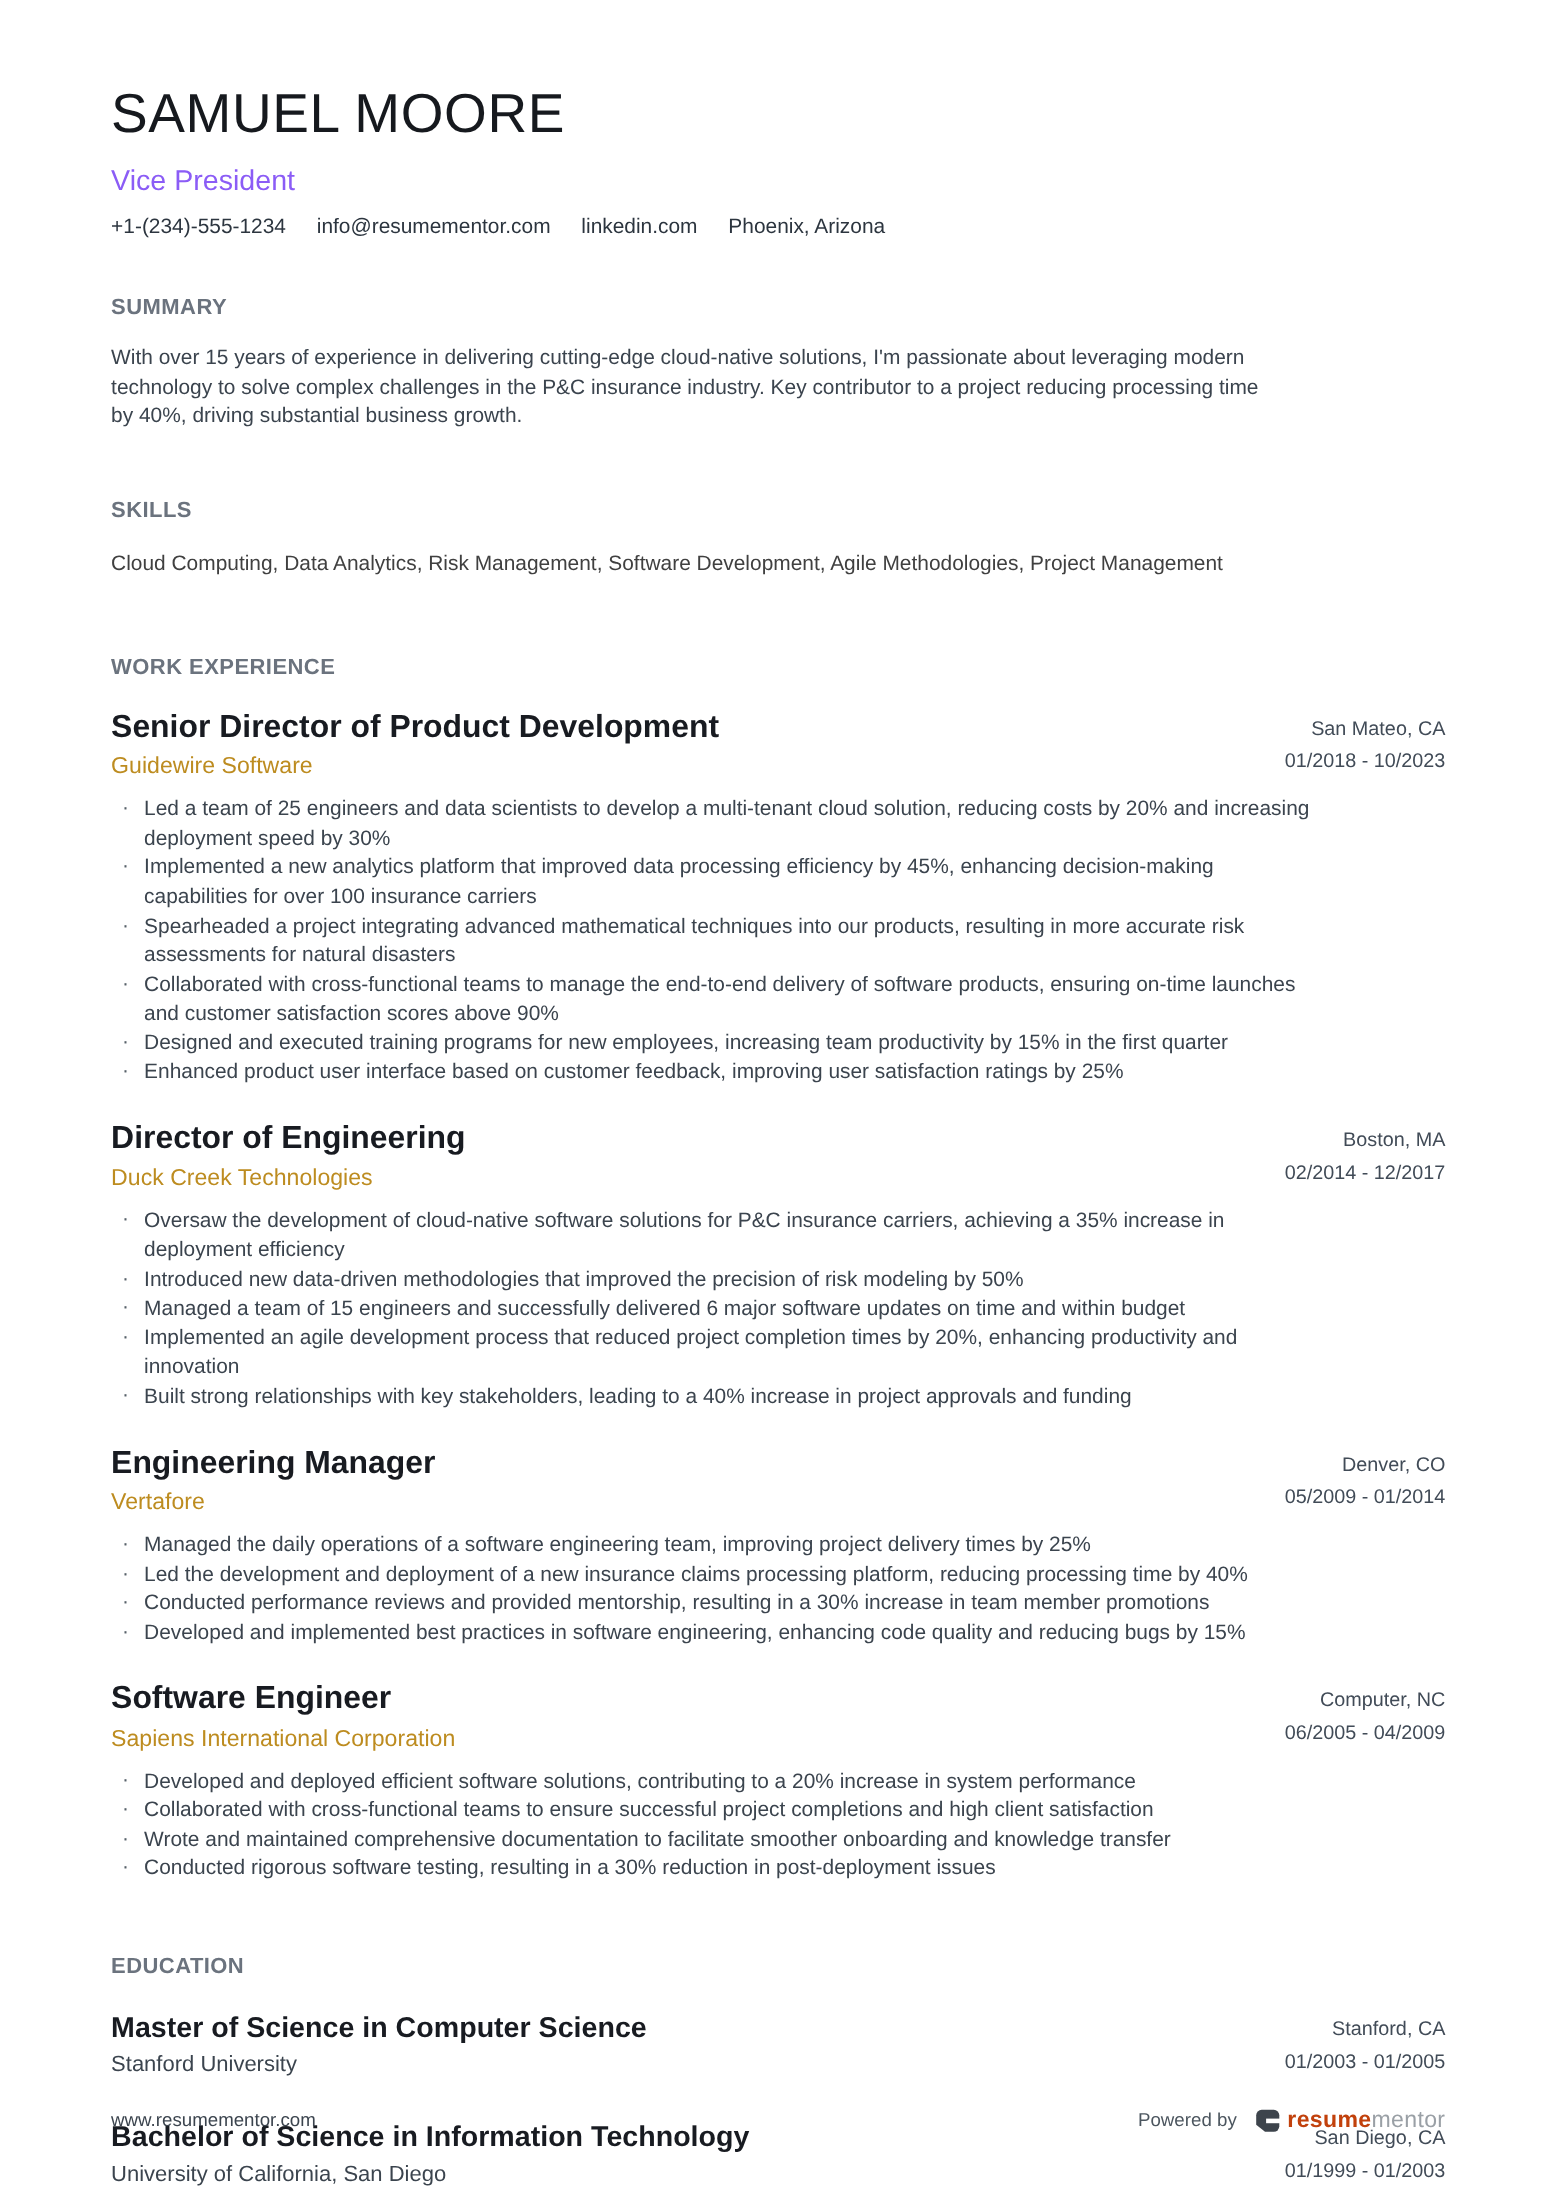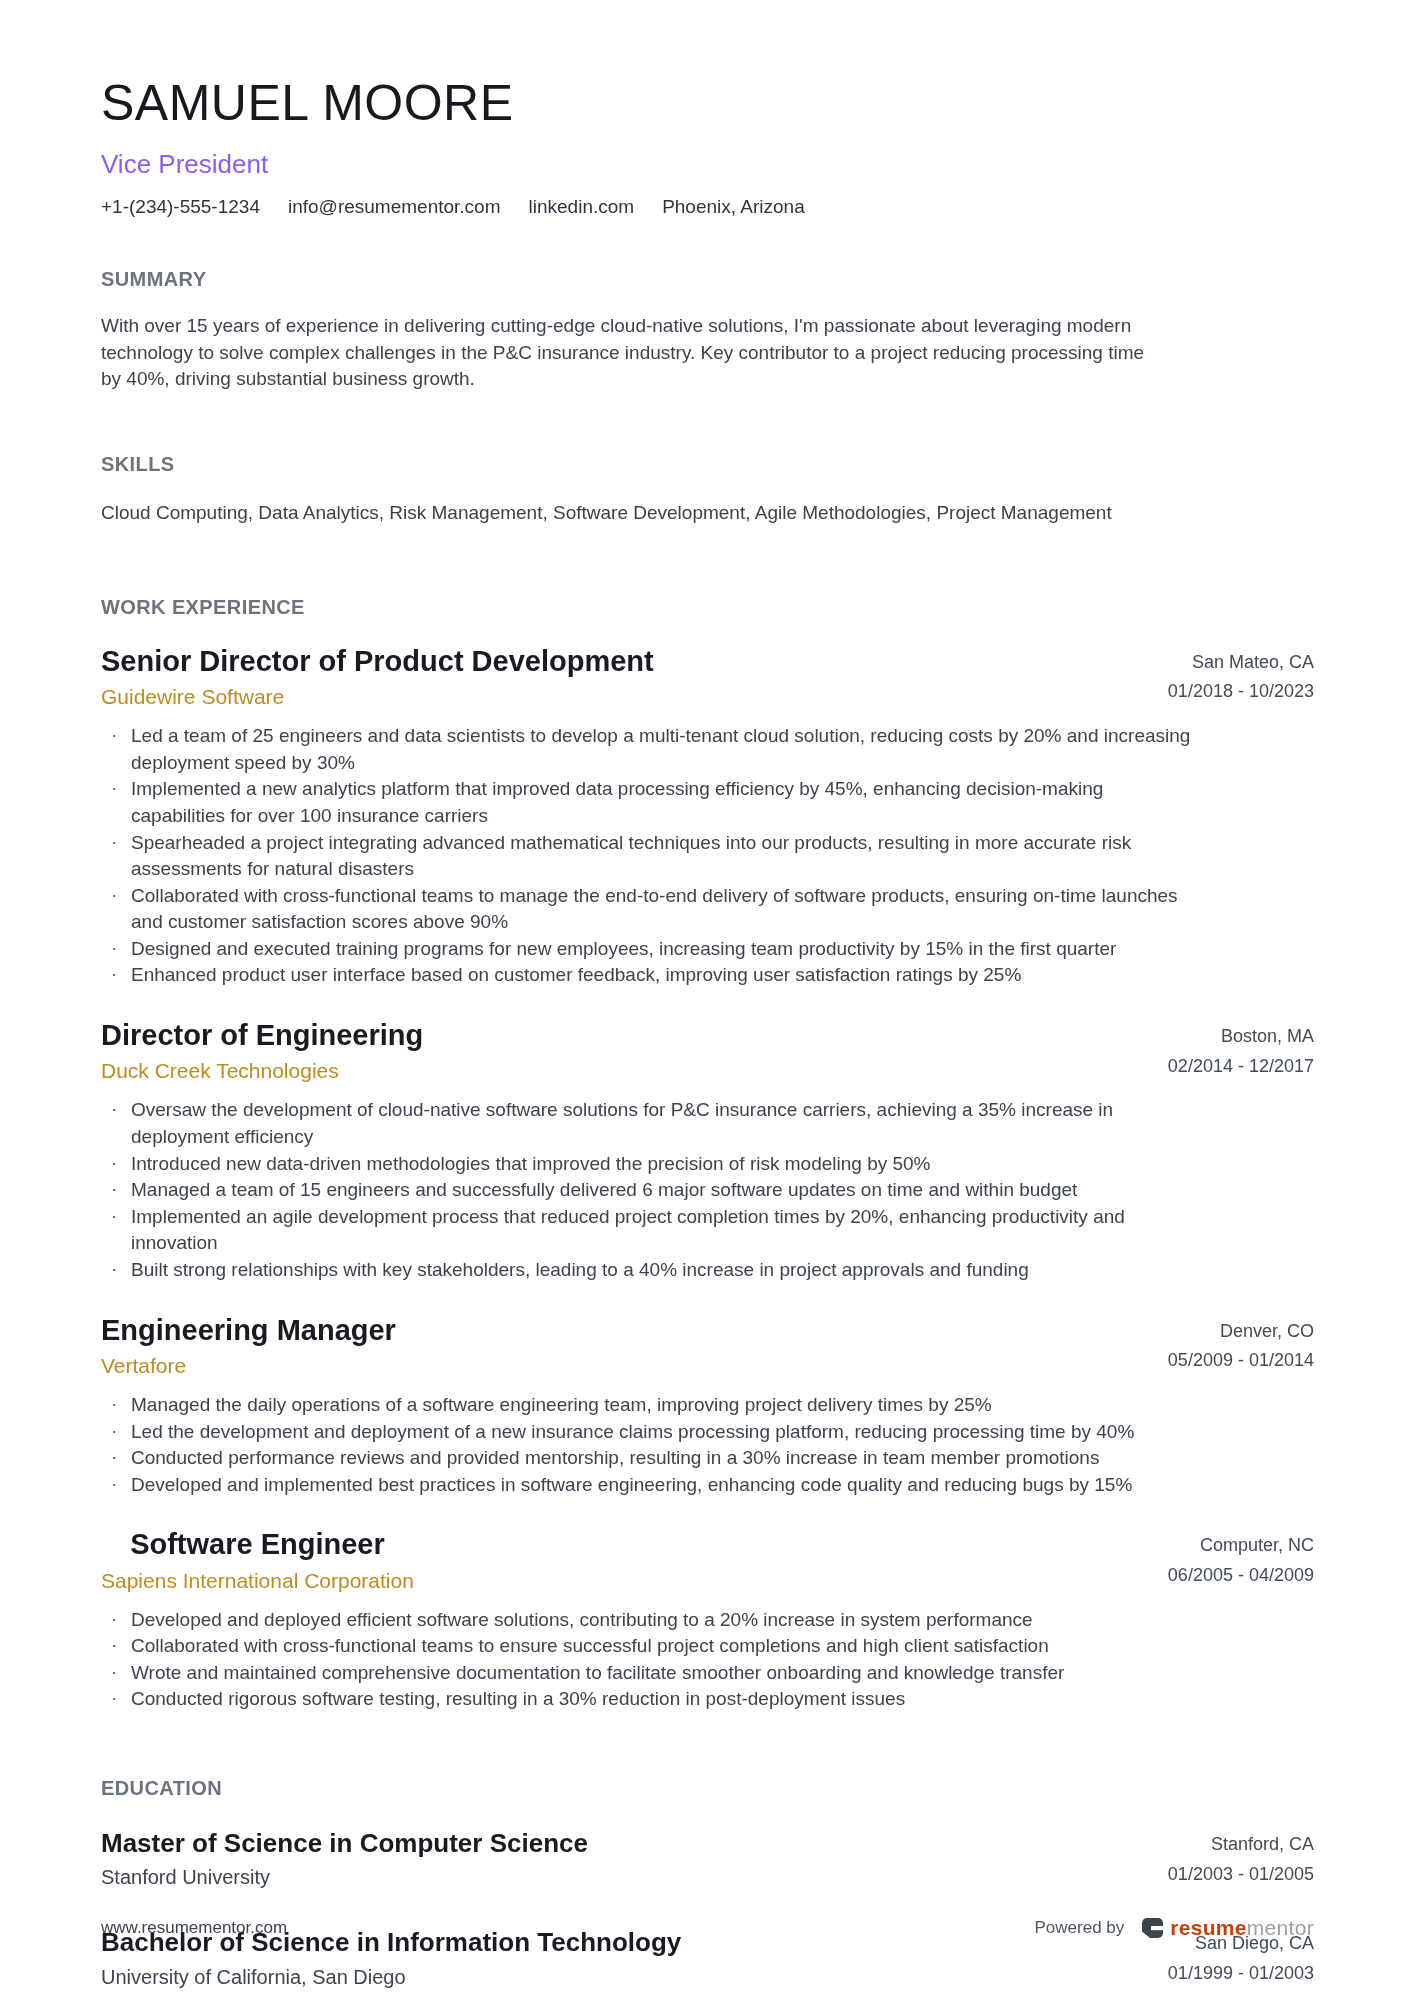--- a/index.html
+++ b/index.html
@@ -36,21 +36,21 @@
     font-size:19px; line-height:1.4;
     color:#3b444e;
   }
   .sec-skills { margin-top:60px; }
   .skills-text { margin:26px 0 0 0; font-size:19px; color:#404040; }
 
   .sec-experience { margin-top:72px; }
   .job { margin-top:30px; }
   .job:first-of-type { margin-top:26px; }
   .job-head { display:flex; justify-content:space-between; align-items:flex-start; }
-  .job-title { margin:0; font-size:29px; font-weight:600; color:#181b21; line-height:1.15;text-align:center; }
+  .job-title { margin:0; font-size:29px; font-weight:600; color:#181b21; line-height:1.15; }
   .company { margin-top:7px; font-size:21px; font-weight:500; color:#bd8c20; }
   .job-meta { text-align:right; font-size:18px; color:#414b57; line-height:1.65; padding-top:3px; white-space:nowrap; }
   .bullets { margin:14px 0 0 0; padding:0; list-style:none; max-width:1100px; }
   .bullets li {
     position:relative;
     padding-left:30px;
     font-size:19px; line-height:1.4;
     color:#3b444e;
   }
   .bullets li::before {

